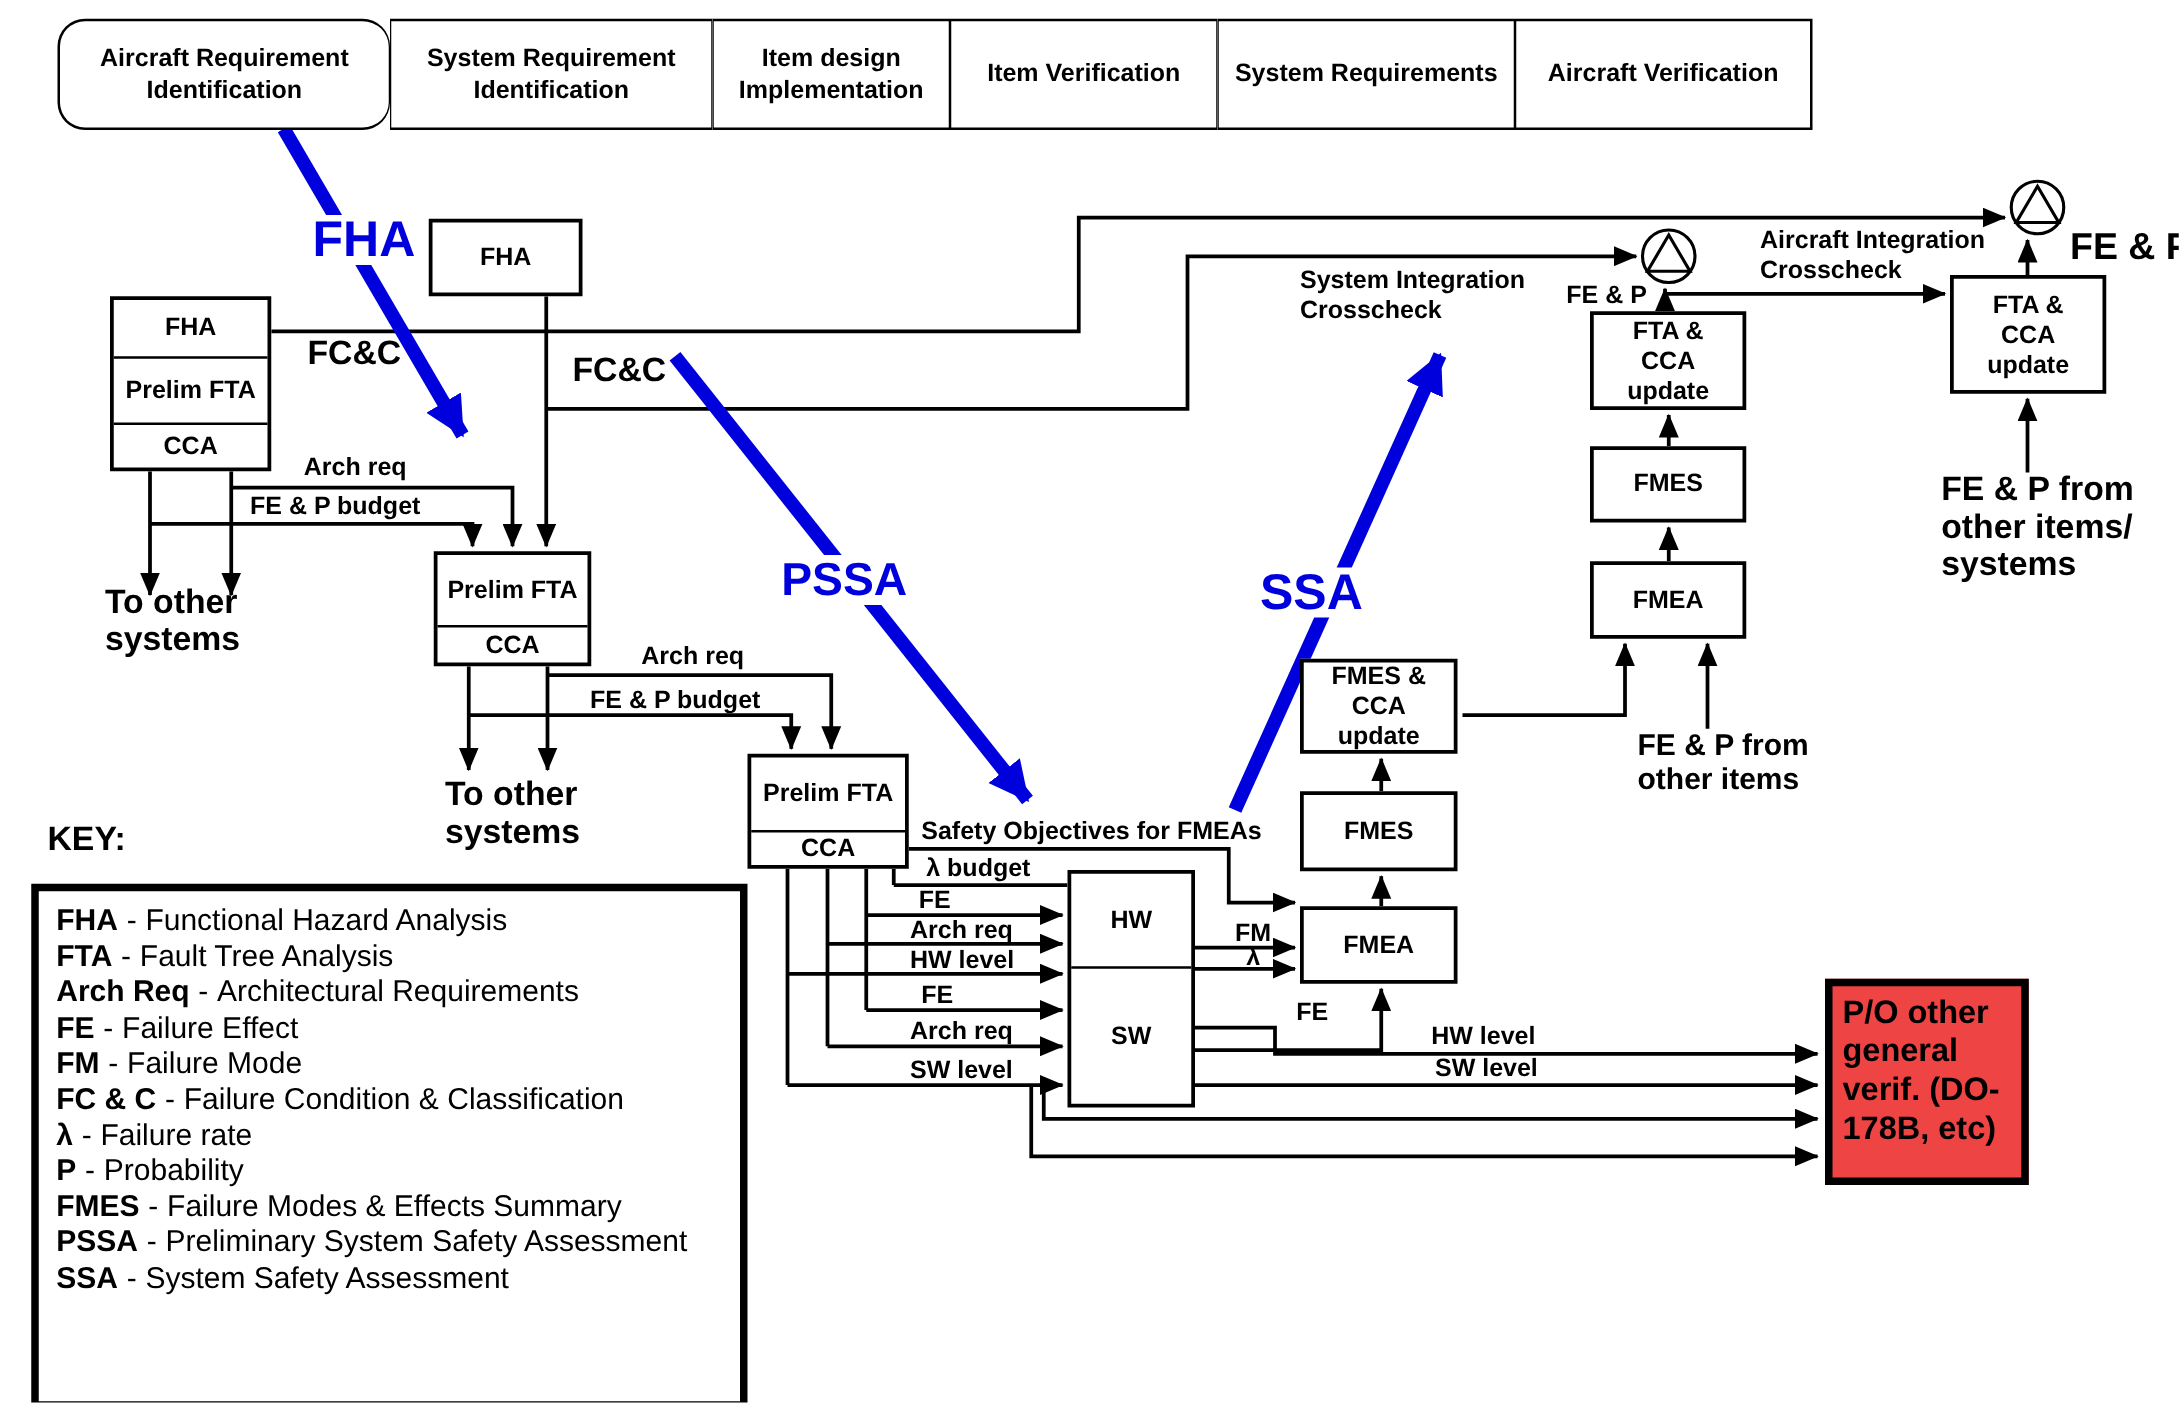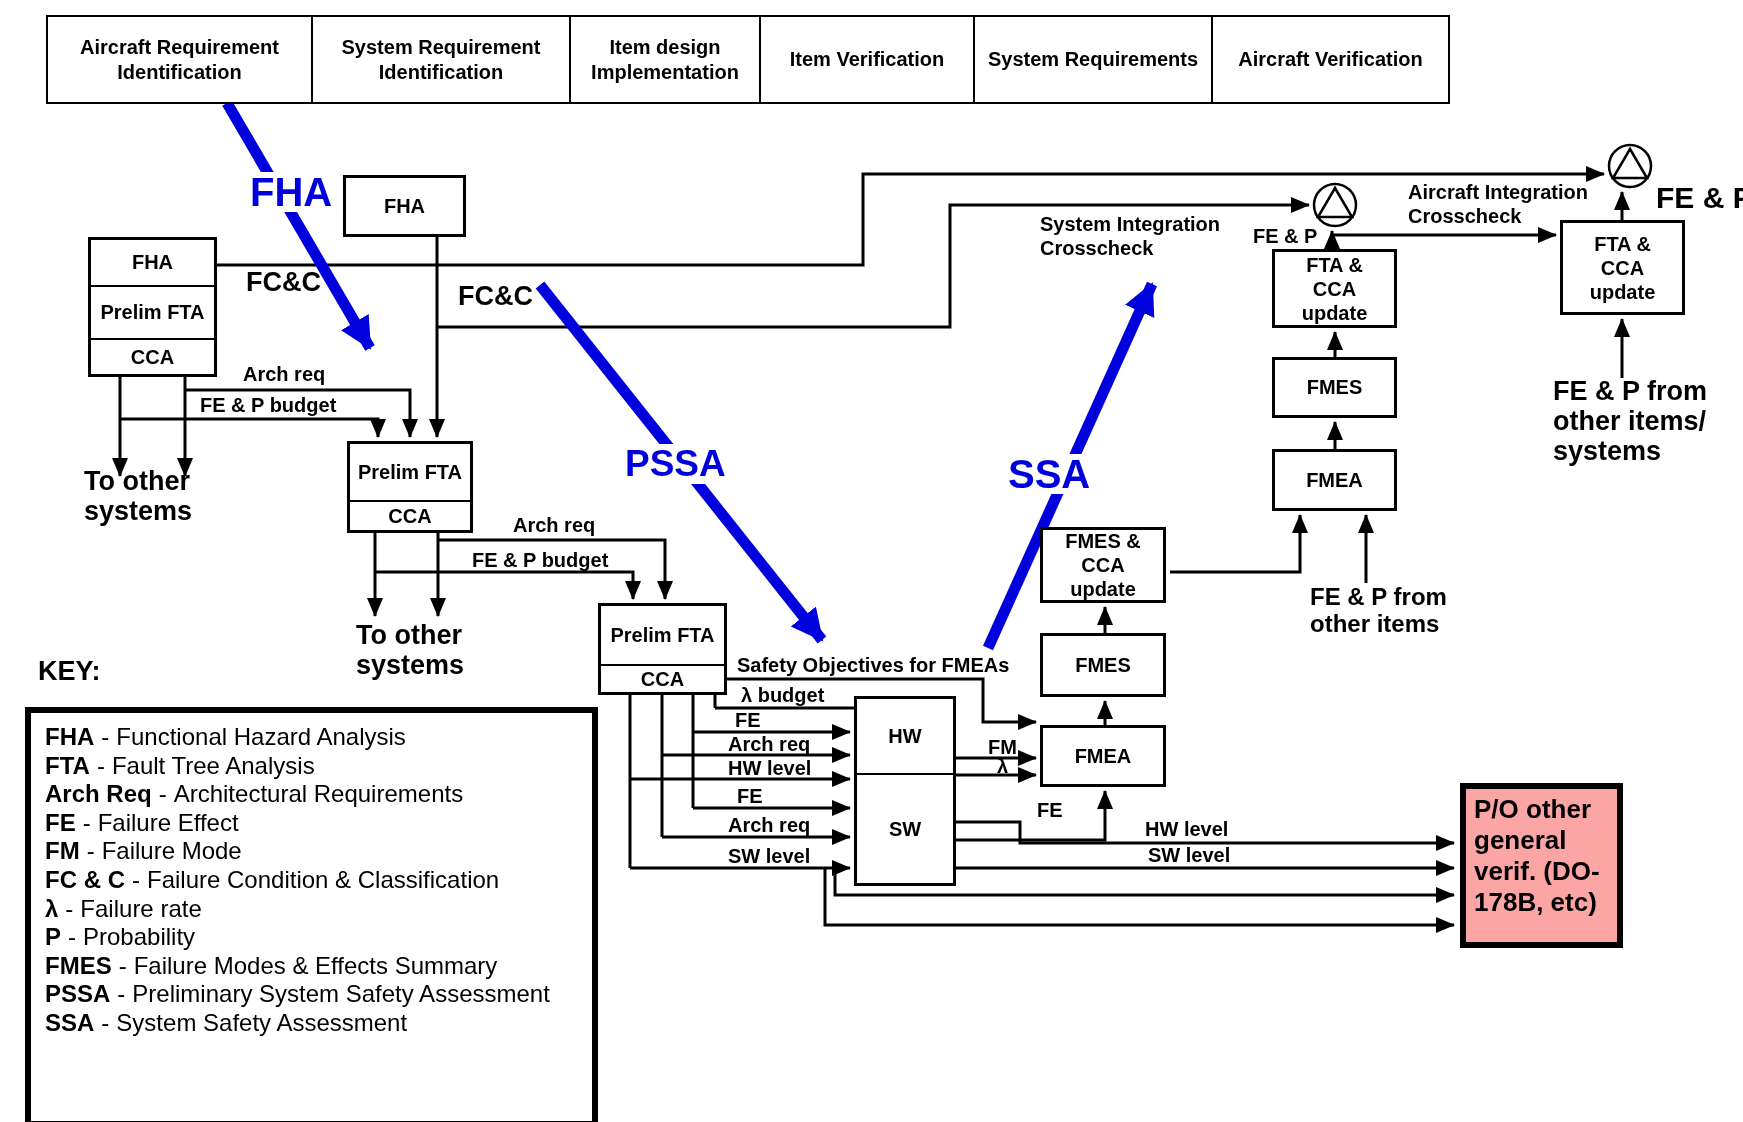--- a/index.html
+++ b/index.html
@@ -17,30 +17,30 @@
   .stack .cell + .cell{border-top:2px solid #000;}
   .lbl{position:absolute;z-index:3;font-weight:bold;font-size:20px;line-height:24px;white-space:nowrap;}
   .lbl-big{position:absolute;z-index:3;font-weight:bold;font-size:27px;line-height:30px;}
   .wrap{white-space:normal;}
   .blue-lbl{position:absolute;z-index:3;font-weight:bold;font-size:40px;line-height:40px;
             color:#0000dd;background:#fff;padding:0 4px;}
   .header-row{position:absolute;left:46px;top:15px;width:1688px;height:89px;display:flex;z-index:2;}
   .header-cell{border:2px solid #000;border-left-width:1px;border-right-width:1px;
       box-sizing:border-box;display:flex;align-items:center;justify-content:center;
       text-align:center;font-weight:bold;font-size:20px;line-height:25px;background:#fff;}
-  .header-cell:first-child{border-left-width:2px;}
+  .header-cell:first-child{border-left-width:2px;border-radius:22px;}
   .header-cell:last-child{border-right-width:2px;}
   #key-box{position:absolute;left:25px;top:707px;width:573px;height:420px;border:6px solid #000;
       background:#fff;z-index:2;box-sizing:border-box;padding:10px 14px;font-size:24px;line-height:28.6px;}
   .key-row{white-space:nowrap;}
   .key-term{font-weight:bold;}
   .key-sep{margin:0 7px;}
   #key-title{position:absolute;left:38px;top:656px;font-weight:bold;font-size:27px;z-index:3;}
   #po-box{position:absolute;left:1460px;top:783px;width:163px;height:165px;border:6px solid #000;
-      background:#fca5a5;z-index:2;box-sizing:border-box;padding:5px 8px;
+      background:#ef4444;z-index:2;box-sizing:border-box;padding:5px 8px;
       font-weight:bold;font-size:26px;line-height:31px;}
 </style>
 </head>
 <body>
 
 <div id="canvas">
 
   <svg class="lines" width="1743" height="1122" viewBox="0 0 1743 1122">
     <defs>
       <marker id="arr" markerUnits="userSpaceOnUse" markerWidth="20" markerHeight="16" refX="18" refY="8" orient="auto">

